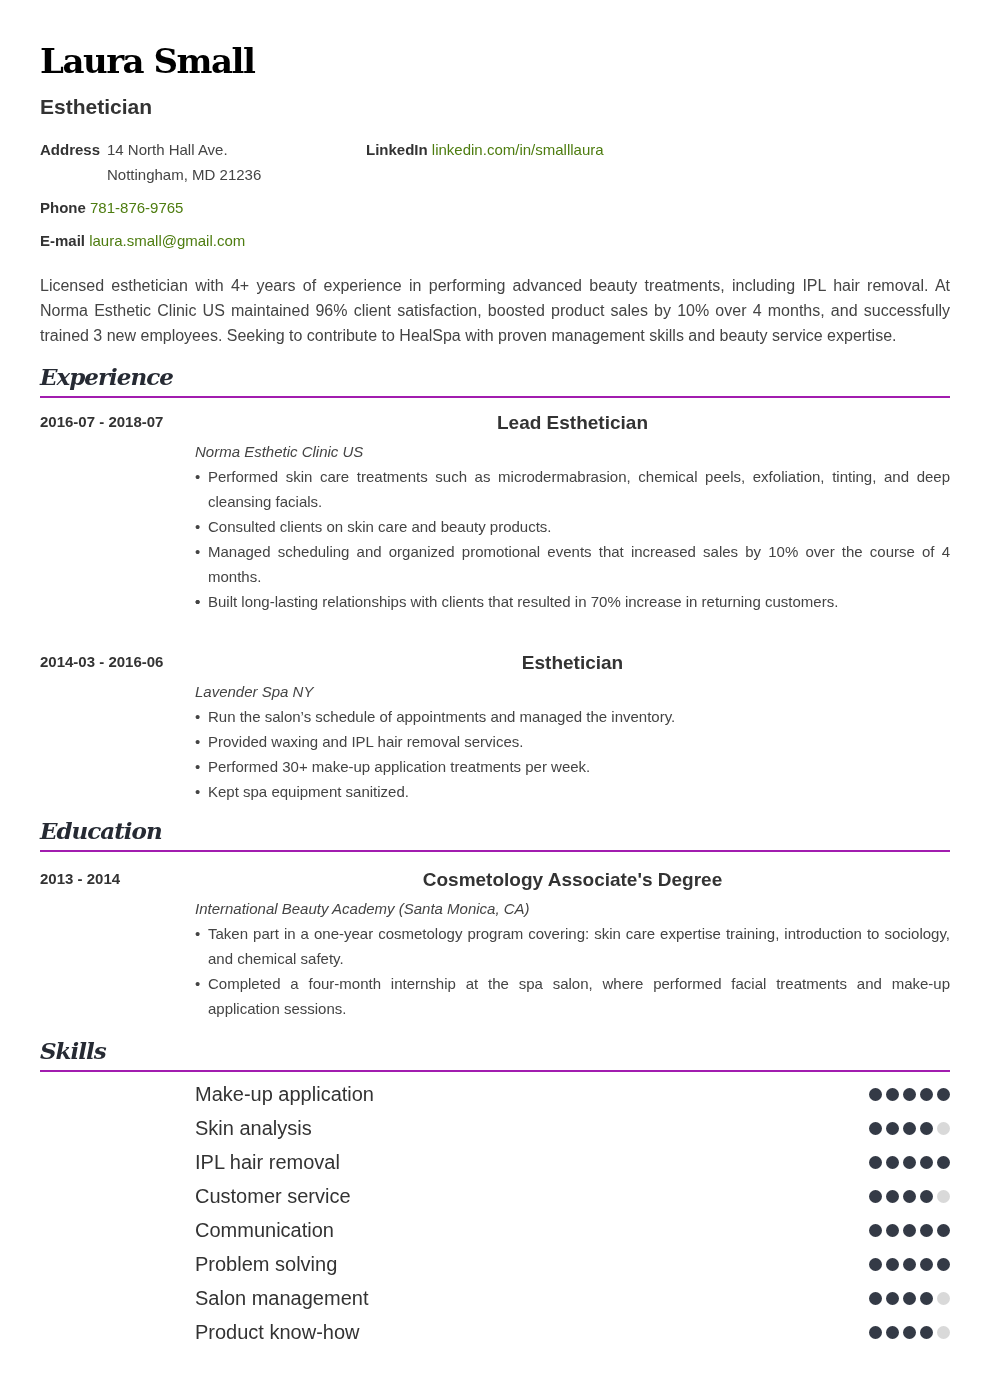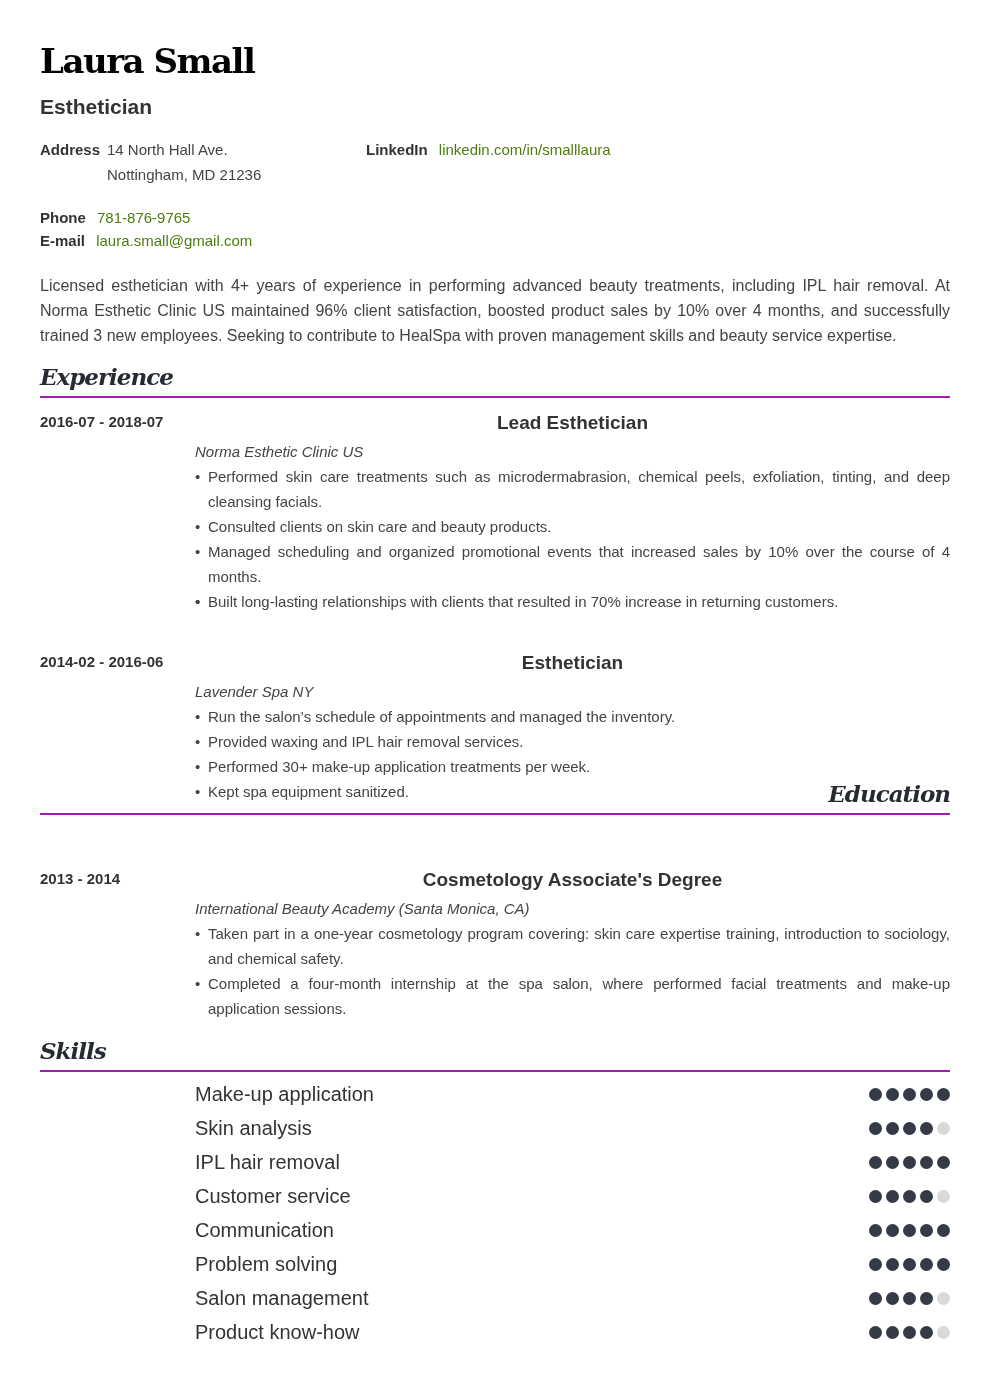--- a/index.html
+++ b/index.html
@@ -7,21 +7,21 @@
          font-family: "Liberation Sans", sans-serif; color: #333333; }
   .page { position: absolute; left: 40px; top: 0; width: 910px; }
 
   .name { position: absolute; left: 0; top: 36px; font-family: "DejaVu Serif", serif;
           font-weight: bold; font-size: 34px; color: #000000;
           letter-spacing: -1.5px; line-height: 50px; white-space: nowrap; }
   .jobtitle { position: absolute; left: 0; top: 94px; font-size: 21px; font-weight: bold;
               color: #333; line-height: 26px; }
 
   .contact-row { position: absolute; font-size: 15px; line-height: 25px; white-space: nowrap; }
-  .contact-row .lbl { font-weight: bold; color: #333; margin-right: 7px; }
+  .contact-row .lbl { font-weight: bold; color: #333; }
   .contact-row .val { color: #4d7c0f; }
   .addr-block { position: absolute; left: 0; top: 137px; font-size: 15px; line-height: 25px; }
   .addr-block .lbl { font-weight: bold; color: #333; position: absolute; left: 0; top: 0; }
   .addr-block .val { position: absolute; left: 67px; top: 0; color: #444; white-space: nowrap; }
 
   .summary { position: absolute; left: 0; top: 273px; width: 910px; font-size: 16px;
              line-height: 25px; color: #444; text-align: justify; }
 
   .section-head { position: absolute; left: 0; width: 910px; border-bottom: 2px solid #a21caf; }
   .section-head .title { font-family: "DejaVu Serif", serif; font-style: italic; font-weight: bold;
@@ -56,21 +56,21 @@
     <span class="lbl">Address</span>
     <span class="val">14 North Hall Ave.</span>
     <span class="val" style="top:25px">Nottingham, MD 21236</span>
   </div>
 
   <div class="contact-row" style="left:326px; top:137px;">
     <span class="lbl">LinkedIn</span>
     <span class="val">linkedin.com/in/smalllaura</span>
   </div>
 
-  <div class="contact-row" style="left:0; top:205px;">
+  <div class="contact-row" style="left:0; top:195px;">
     <span class="lbl">Phone</span>
     <span class="val">781-876-9765</span>
   </div>
 
   <div class="contact-row" style="left:0; top:228px;">
     <span class="lbl">E-mail</span>
     <span class="val">laura.small@gmail.com</span>
   </div>
 
   <div class="summary">Licensed esthetician with 4+ years of experience in performing advanced beauty treatments, including IPL hair removal. At Norma Esthetic Clinic US maintained 96% client satisfaction, boosted product sales by 10% over 4 months, and successfully trained 3 new employees. Seeking to contribute to HealSpa with proven management skills and beauty service expertise.</div>
@@ -88,34 +88,34 @@
         <li><span class="bullet">•</span><span>Performed skin care treatments such as microdermabrasion, chemical peels, exfoliation, tinting, and deep cleansing facials.</span></li>
         <li><span class="bullet">•</span><span>Consulted clients on skin care and beauty products.</span></li>
         <li><span class="bullet">•</span><span>Managed scheduling and organized promotional events that increased sales by 10% over the course of 4 months.</span></li>
         <li><span class="bullet">•</span></li>
         <li><span class="bullet">•</span><span>Built long-lasting relationships with clients that resulted in 70% increase in returning customers.</span></li>
       </ul>
     </div>
   </div>
 
   <div class="entry" style="top:651px;">
-    <div class="date">2014-02 - 2016-06</div>
+    <div class="date">2014-03 - 2016-06</div>
     <div class="body">
       <div class="role">Esthetician</div>
       <div class="org">Lavender Spa NY</div>
       <ul>
         <li><span class="bullet">•</span><span>Run the salon’s schedule of appointments and managed the inventory.</span></li>
         <li><span class="bullet">•</span><span>Provided waxing and IPL hair removal services.</span></li>
         <li><span class="bullet">•</span><span>Performed 30+ make-up application treatments per week.</span></li>
         <li><span class="bullet">•</span><span>Kept spa equipment sanitized.</span></li>
       </ul>
     </div>
   </div>
 
-  <div class="section-head" style="top:779px; height:34px;text-align:right;">
+  <div class="section-head" style="top:816px; height:34px;">
     <span class="title">Education</span>
   </div>
 
   <div class="entry" style="top:868px;">
     <div class="date">2013 - 2014</div>
     <div class="body">
       <div class="role">Cosmetology Associate's Degree</div>
       <div class="org">International Beauty Academy (Santa Monica, CA)</div>
       <ul>
         <li><span class="bullet">•</span><span>Taken part in a one-year cosmetology program covering: skin care expertise training, introduction to sociology, and chemical safety.</span></li>

